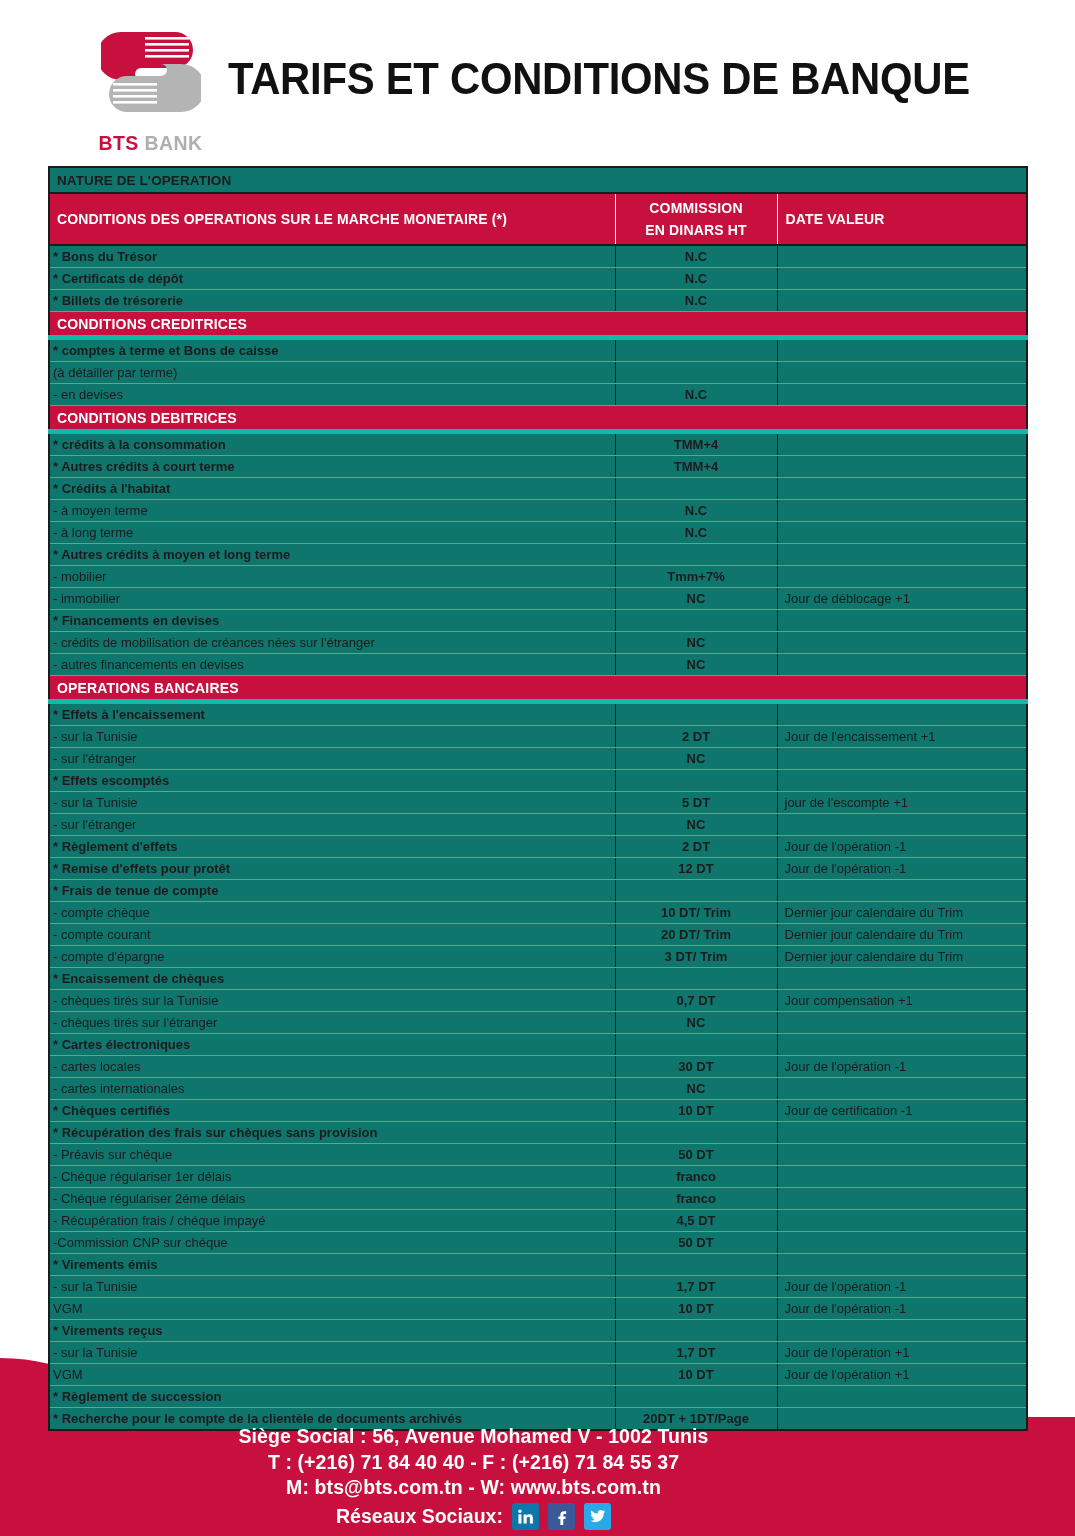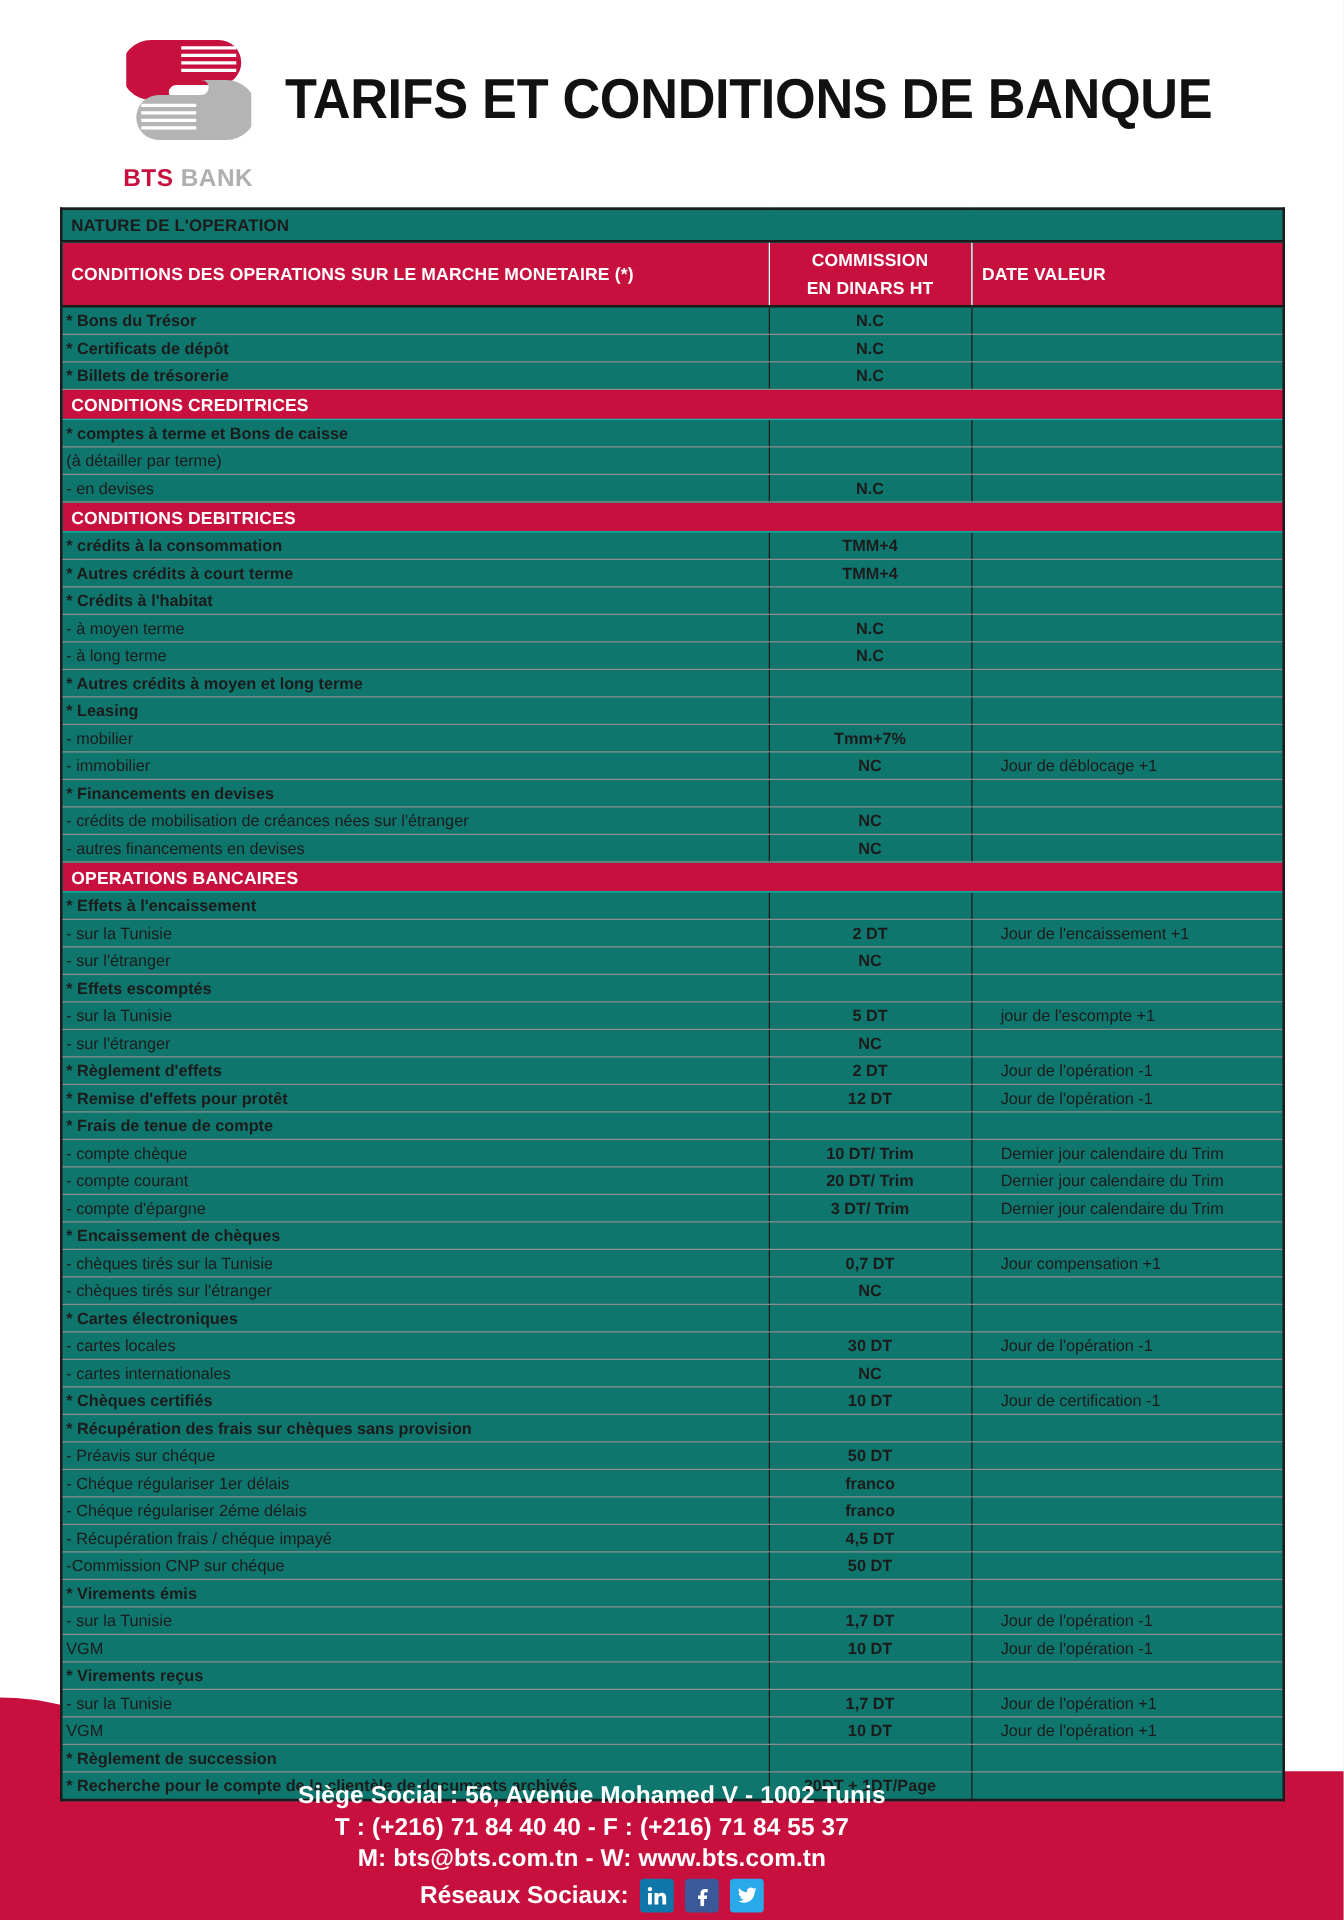--- a/index.html
+++ b/index.html
@@ -82,21 +82,21 @@
   .tariff-table td.nature {
     border-right: 1.6px solid #1b1b1b;
     padding-left: 3px;
   }
   .tariff-table td.comm {
     border-right: 1.6px solid #1b1b1b;
     text-align: center;
     font-weight: bold;
   }
   .tariff-table td.date {
-    padding-left: 23px;
+    padding-left: 7px;
   }
 
   tr.r-title td {
     border-bottom: 2.2px solid #1b1b1b;
     font-weight: bold;
     font-size: 13.5px;
     height: 24px;
     padding-left: 7px;
     letter-spacing: 0.1px;
   }
@@ -115,21 +115,21 @@
   tr.r-header td.comm .l1 { display: block; line-height: 22px; }
   tr.r-header td.comm .l2 { display: block; line-height: 22px; }
   tr.r-header td.date   { padding-left: 8px; }
 
   tr.r-section td {
     background: #C8103E;
     color: #ffffff;
     font-weight: bold;
     font-size: 14px;
     height: 23px;
-    border-bottom: 1px solid #14b8a6;
+    border-bottom: 5px solid #14b8a6;
     border-right: none;
     padding-left: 7px;
     letter-spacing: 0.15px;
   }
 
   td.bold   { font-weight: bold; }
   td.normal { font-weight: normal; margin-top: 32px; }
 
   
   .footer {
@@ -281,25 +281,20 @@
         <td class="comm">N.C</td>
         <td class="date"></td>
       </tr>
       <tr>
         <td class="nature normal">- à long terme</td>
         <td class="comm">N.C</td>
         <td class="date"></td>
       </tr>
       <tr>
         <td class="nature bold">* Autres crédits à moyen et long terme</td>
-        <td class="comm"></td>
-        <td class="date"></td>
-      </tr>
-      <tr>
-        <td class="nature bold">* Leasing</td>
         <td class="comm"></td>
         <td class="date"></td>
       </tr>
       <tr>
         <td class="nature normal">- mobilier</td>
         <td class="comm">Tmm+7%</td>
         <td class="date"></td>
       </tr>
       <tr>
         <td class="nature normal">- immobilier</td>

